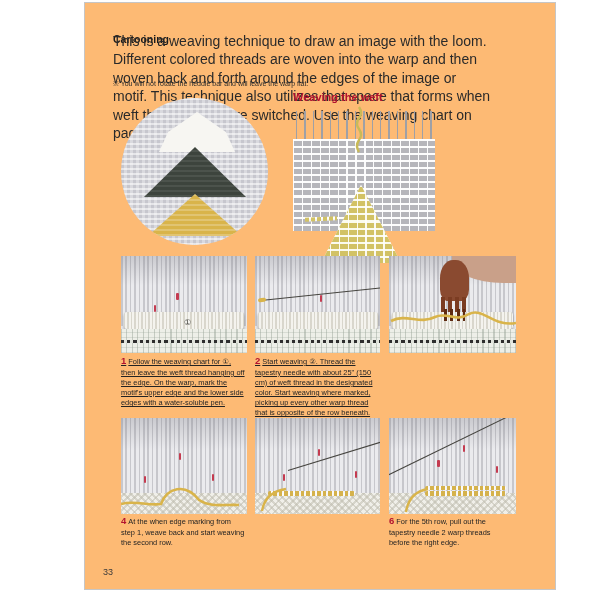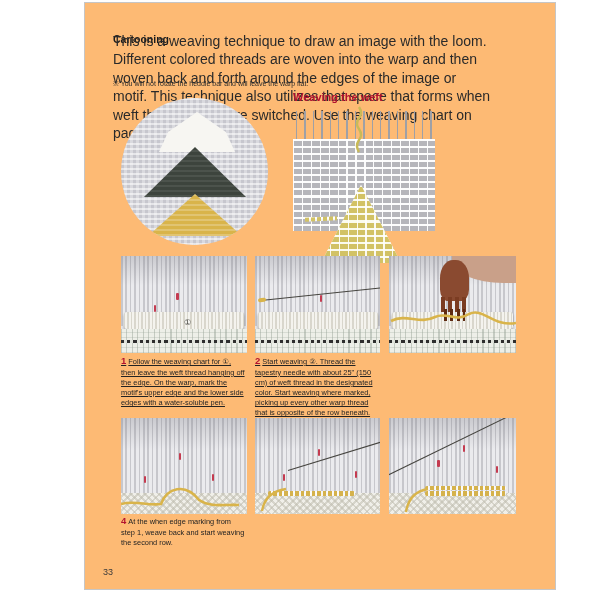--- a/index.html
+++ b/index.html
@@ -203,16 +203,19 @@
     <div class="yrow wide"></div>
     <div class="yrow wide2"></div>
     <svg style="left:10%;top:68%;" width="30" height="30" viewBox="0 0 30 30">
       <path d="M26,6 C14,8 6,16 4,29" fill="none" stroke="#d9b44a" stroke-width="2.4"></path>
     </svg>
   </div>
 
   <div class="cap capr2 c1">
     <b>4</b><span>At the when edge marking from step 1, weave back and start weaving the second row.</span>
   </div>
+  <div class="cap capr2 c3">
+    <b>6</b><span>For the 5th row, pull out the tapestry needle 2 warp threads before the right edge.</span>
+  </div>
 
   <div class="pgnum">33</div>
 
 </div>
 
 </body></html>

